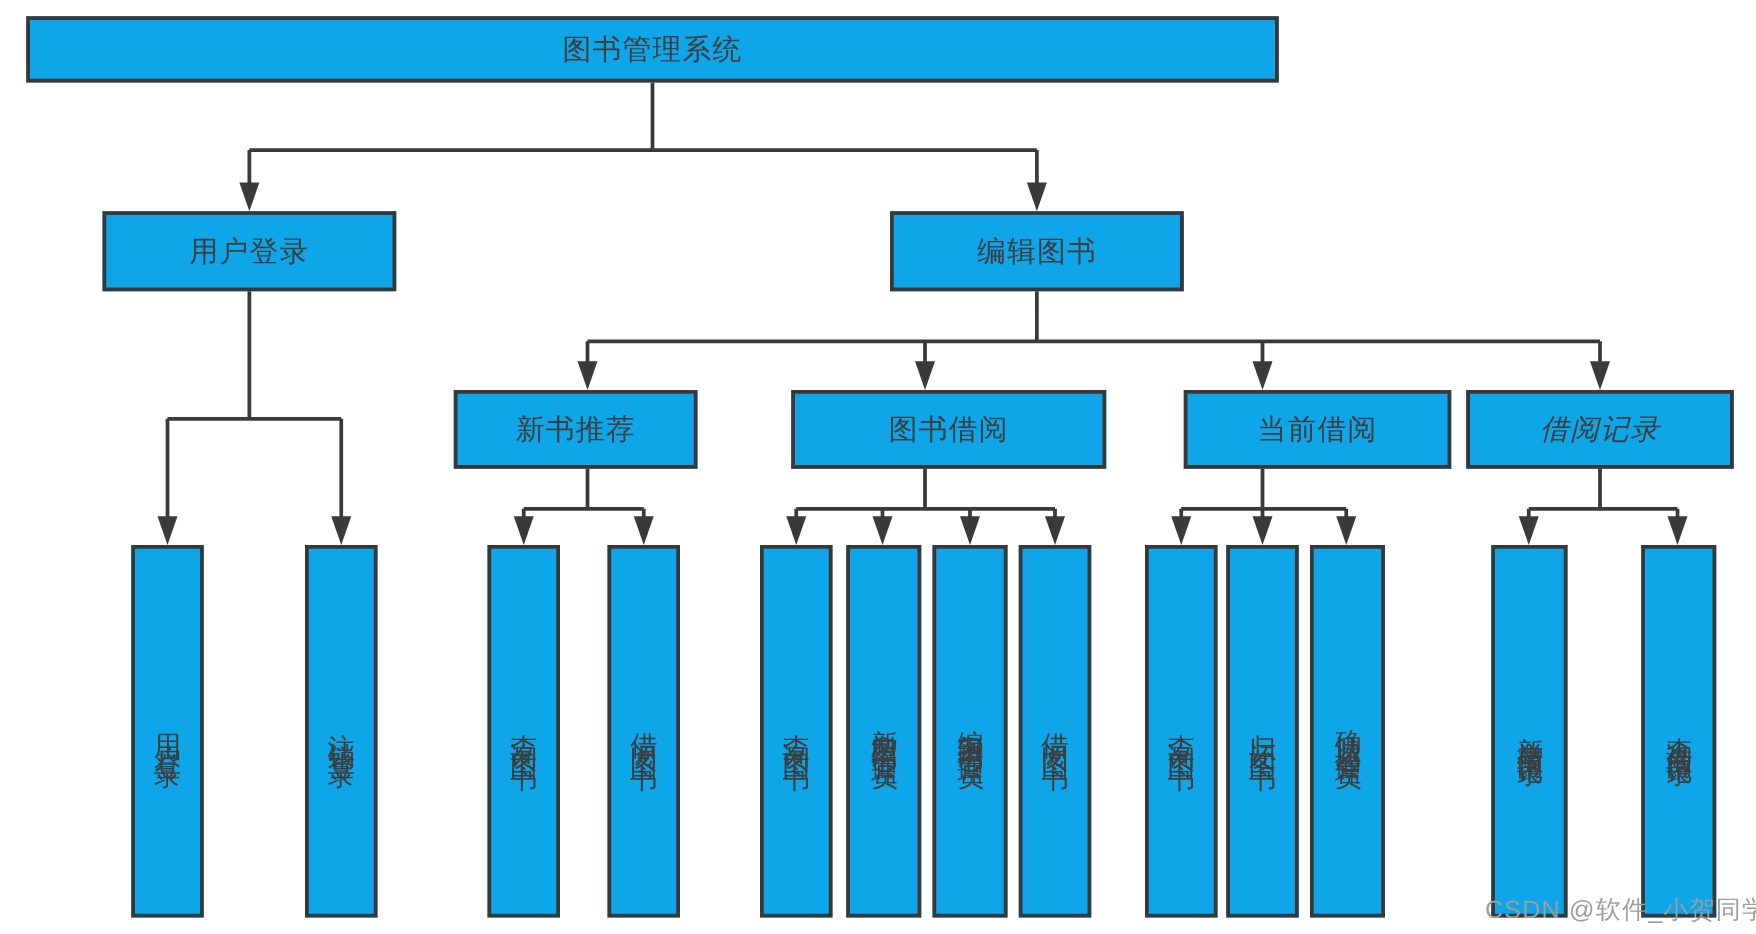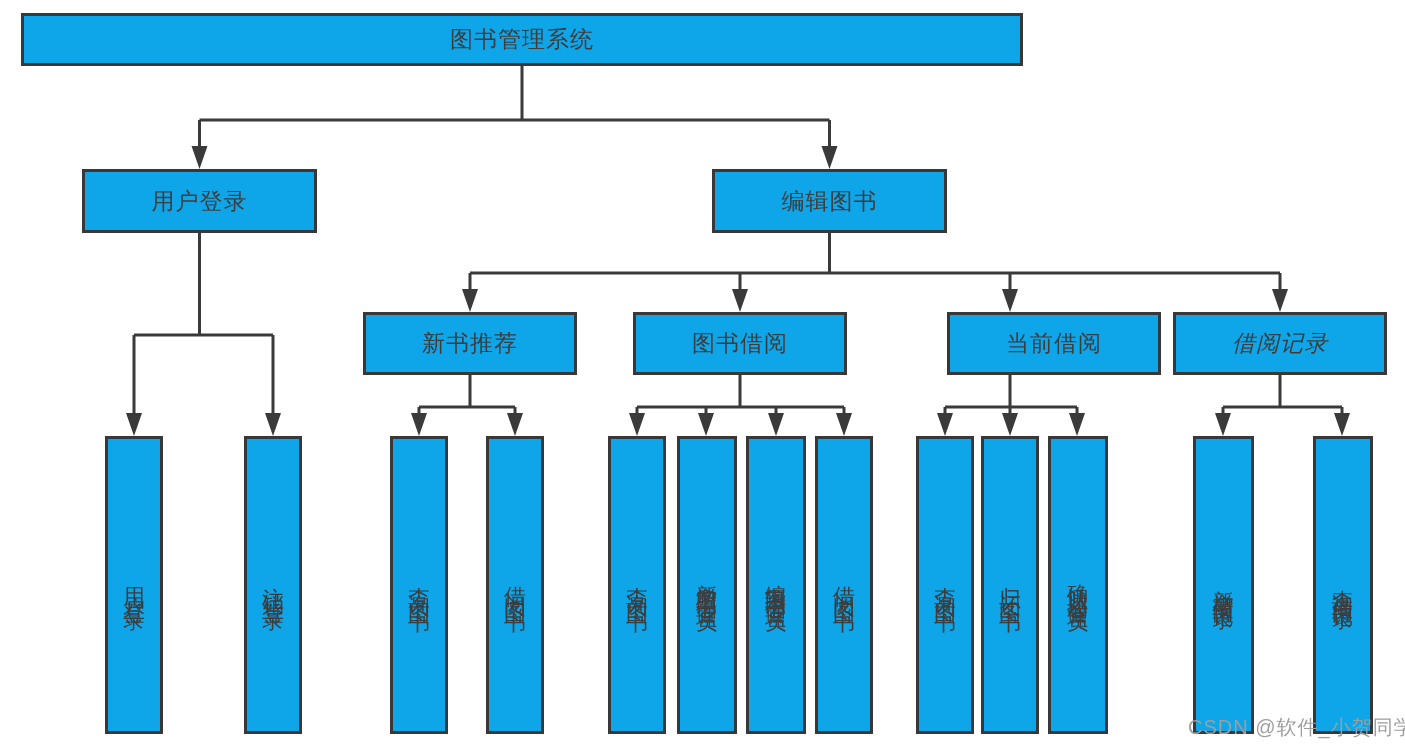--- a/index.html
+++ b/index.html
@@ -105,22 +105,22 @@
     <use href="#ah" x="1077" y="436"></use>
     <use href="#ah" x="1223" y="436"></use>
     <use href="#ah" x="1342" y="436"></use>
   </svg>
 
   <div class="box h-box" style="left:21px; top:13px; width:1002px; height:53px;">图书管理系统</div>
 
   <div class="box h-box" style="left:82px; top:169px; width:235px; height:64px;">用户登录</div>
   <div class="box h-box" style="left:712px; top:169px; width:235px; height:64px;">编辑图书</div>
 
-  <div class="box h-box" style="left:363px; top:312px; width:214px; height:63px;">新书推荐</div>
-  <div class="box h-box" style="left:633px; top:312px; width:214px; height:63px;">图书借阅</div>
+  <div class="box h-box" style="left:363px; top:312px; width:195px; height:63px;">新书推荐</div>
+  <div class="box h-box" style="left:633px; top:312px; width:252px; height:63px;">图书借阅</div>
   <div class="box h-box" style="left:903px; top:312px; width:214px; height:63px;margin-left:44px;">当前借阅</div>
   <div class="box h-box" style="left:1173px; top:312px; width:214px; height:63px;font-style:italic;">借阅记录</div>
 
   <div class="box v-box" style="left:105px; top:436px; width:58px; height:298px;">用户登录</div>
   <div class="box v-box" style="left:244px; top:436px; width:58px; height:298px;">注销登录</div>
 
   <div class="box v-box" style="left:390px; top:436px; width:58px; height:298px;">查询图书</div>
   <div class="box v-box" style="left:486px; top:436px; width:58px; height:298px;">借阅图书</div>
 
   <div class="box v-box" style="left:608px; top:436px; width:58px; height:298px;">查询图书</div>

